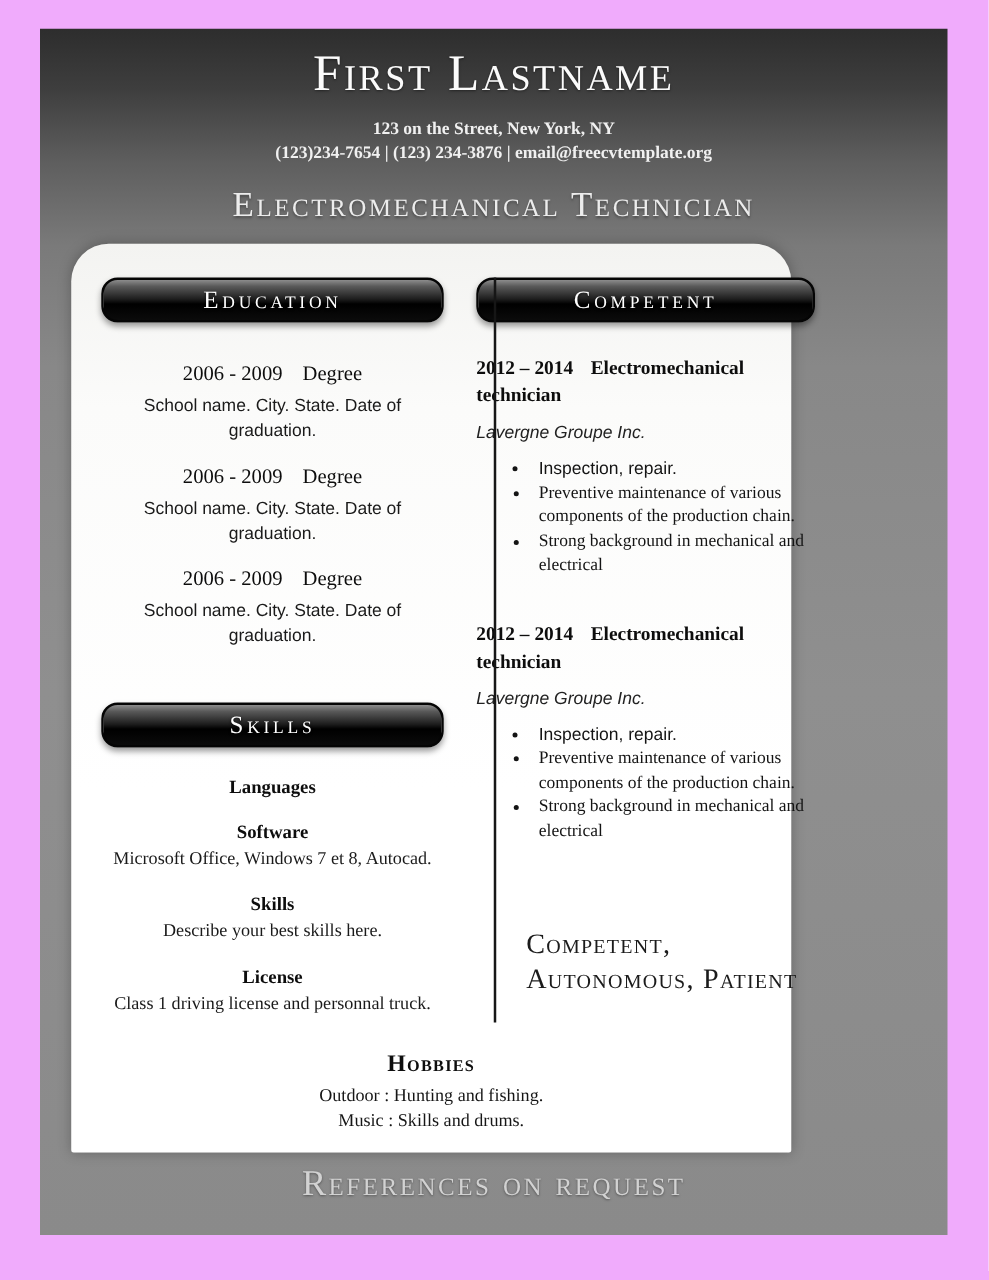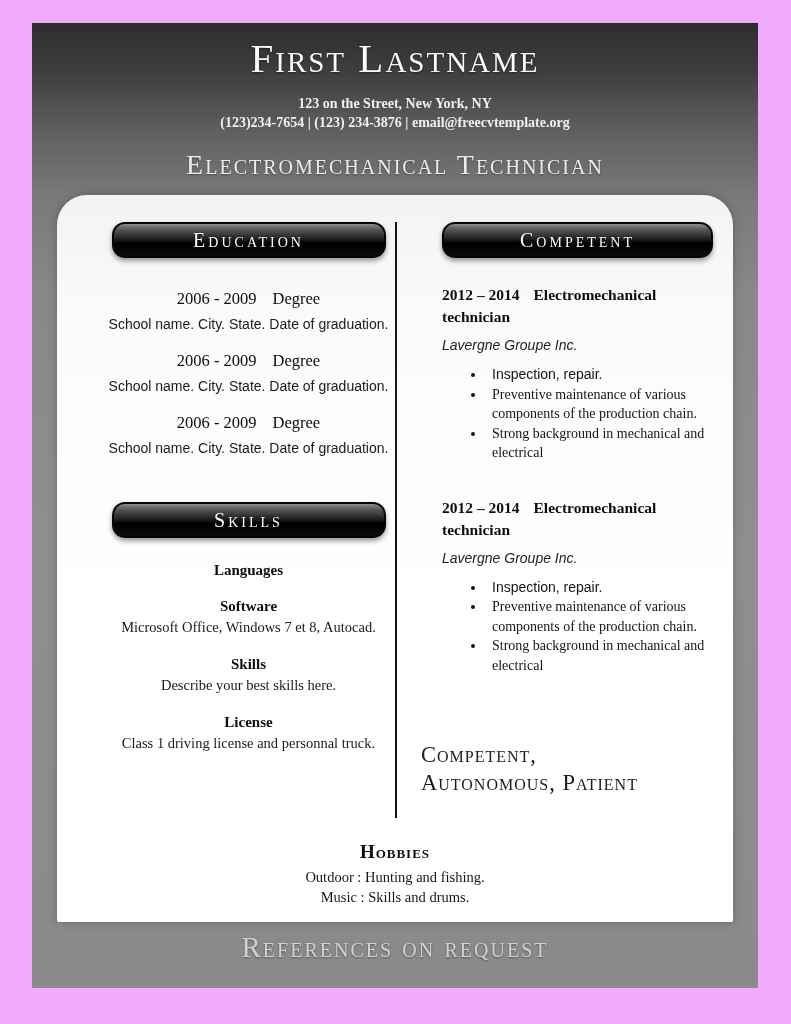--- a/index.html
+++ b/index.html
@@ -54,21 +54,21 @@
     letter-spacing: 2px;
     color: #ececec;
     text-shadow: 0 1px 2px rgba(0,0,0,0.35);
   }
 
   
   .panel {
     position: absolute;
     left: 25px;
     top: 172px;
-    width: 676px;
+    width: 576px;
     height: 727px;
     background: linear-gradient(180deg, #f3f3f1 0%, #fbfbfa 18%, #ffffff 60%);
     border-radius: 30px 30px 2px 2px;
     box-shadow: 0 0 10px rgba(0,0,0,0.25);
     padding-left: 24px;
   }
 
   .columns { display: flex; align-items: flex-start; }
   .col-left  { width: 338px; }
   .col-right { flex: 1; padding-left: 26px; padding-right: 20px; }

